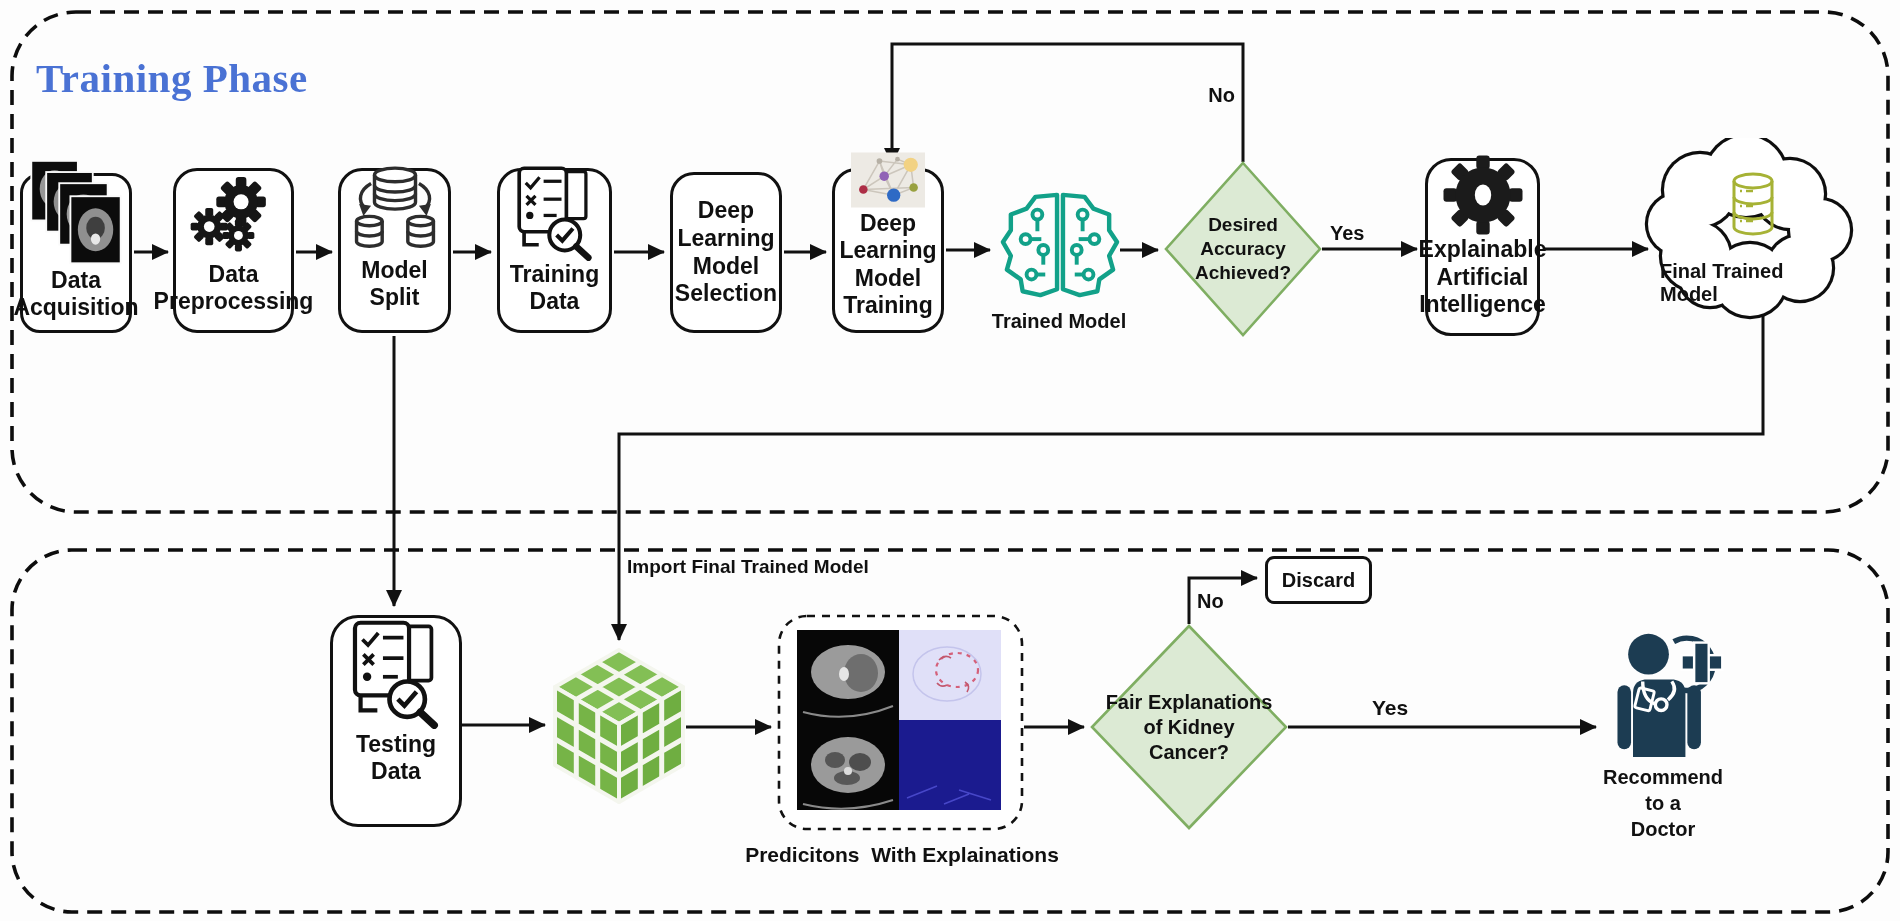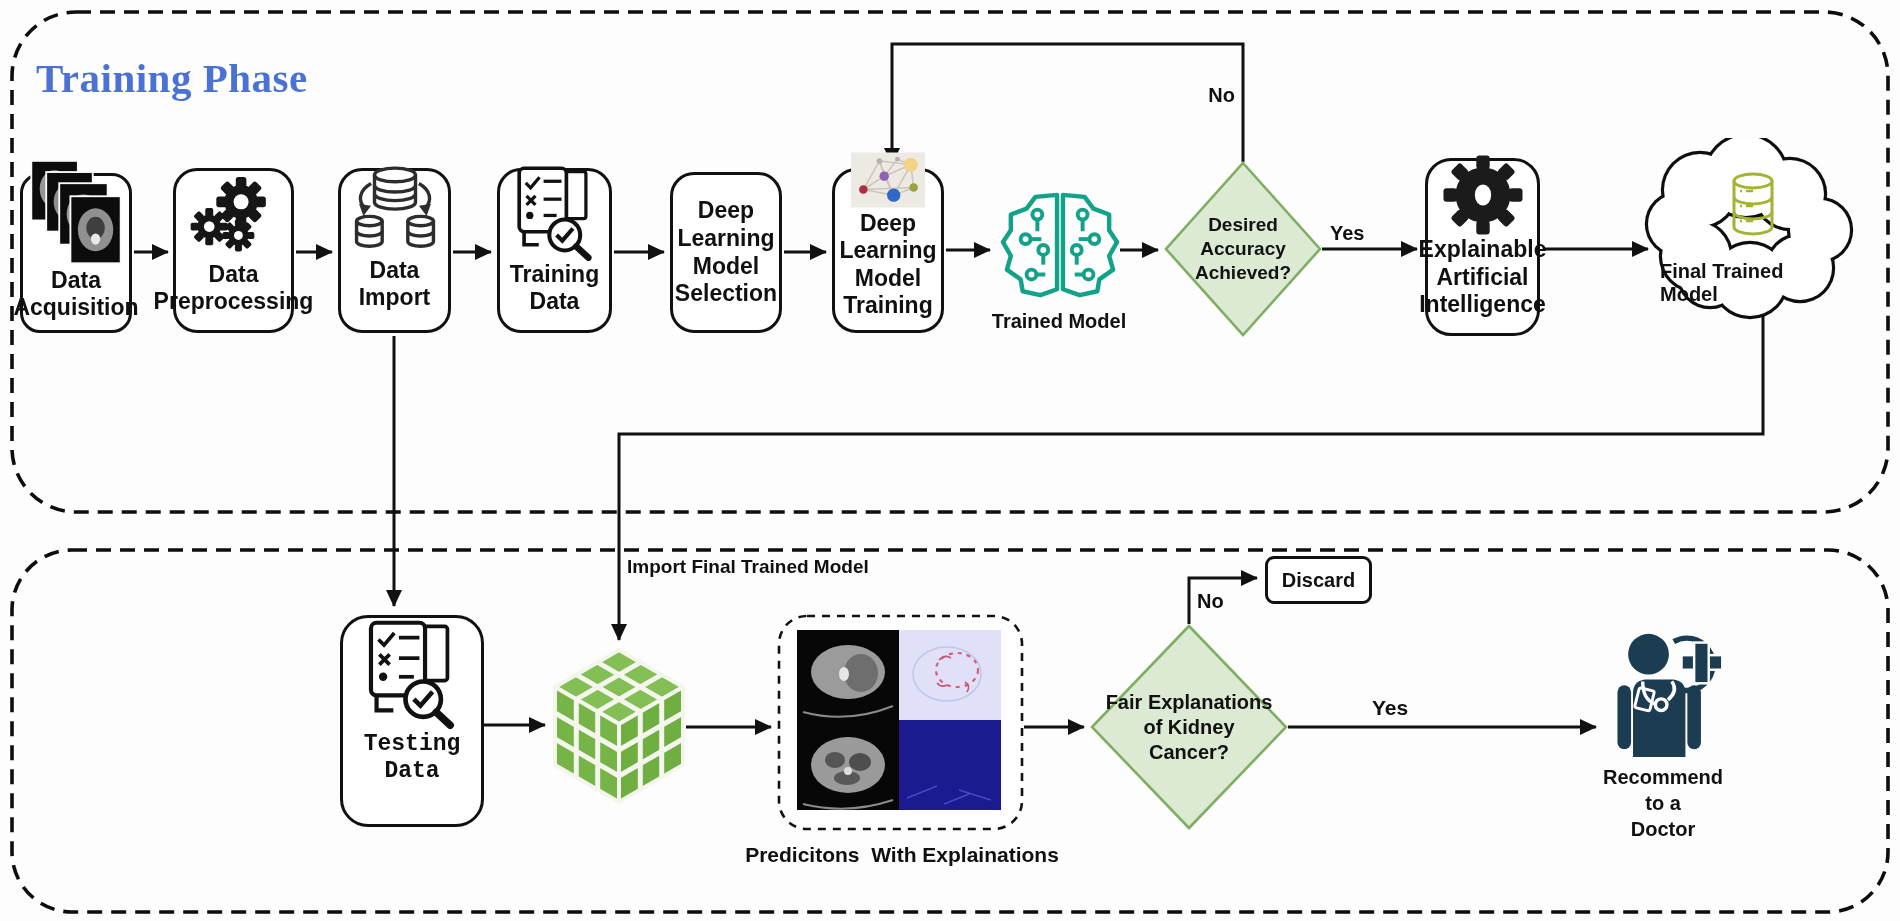--- a/index.html
+++ b/index.html
@@ -170,21 +170,21 @@
         <path d="M84,24 C98,32 100,44 91,53"></path>
         <polygon points="98,48 84,50 93,62" fill="#2d2d2d" stroke="none"></polygon>
         <ellipse cx="26" cy="68" rx="15" ry="5.5" fill="#fff"></ellipse>
         <path d="M11,68 V92 A15 5.5 0 0 0 41,92 V68"></path>
           <path d="M11,80 A15 5.5 0 0 0 41,80"></path>
         <ellipse cx="86" cy="68" rx="15" ry="5.5" fill="#fff"></ellipse>
         <path d="M71,68 V92 A15 5.5 0 0 0 101,92 V68"></path>
           <path d="M71,80 A15 5.5 0 0 0 101,80"></path>
       </svg>
     </div>
-    <div class="node-label">Data Import</div>
+    <div class="node-label">Model Split</div>
   </div>
 
   <div class="node" style="left:497px;top:168px;width:115px;height:165px;padding-bottom:14px;">
     <div class="icon-slot">
       <svg width="90" height="96" viewBox="0 0 104 118">
         <rect x="62" y="8" width="28" height="58" rx="3" fill="#fff" stroke="#111" stroke-width="4"></rect>
         <rect x="8" y="4" width="58" height="78" rx="6" fill="#fff" stroke="#111" stroke-width="4.5"></rect>
         <path d="M14,82 V98 H32" fill="none" stroke="#111" stroke-width="4.5"></path>
         <path d="M16,22 l6,6 l11,-13" fill="none" stroke="#111" stroke-width="4"></path>
           <path d="M38,20 H60" stroke="#111" stroke-width="4"></path>
@@ -324,21 +324,21 @@
         <g stroke-width="2.5">
             <path d="M10,19 h2 M16,19 h7 M10,34 h2 M16,34 h7 M10,49 h2 M16,49 h7"></path>
           </g>
       </svg>
     </div>
   </div>
   <div class="cloud-label">Final Trained Model</div>
 
   <div class="free-label" style="left:627px;top:556px;font-size:19px;">Import Final Trained Model</div>
 
-  <div class="node" style="left:340px;top:615px;width:144px;height:212px;border-radius:28px;padding-bottom:38px;font-family:Liberation Mono, monospace;">
+  <div class="node" style="left:330px;top:615px;width:132px;height:212px;border-radius:28px;padding-bottom:38px;">
     <div class="icon-slot">
       <svg width="100" height="110" viewBox="0 0 104 118">
         <rect x="62" y="8" width="28" height="58" rx="3" fill="#fff" stroke="#111" stroke-width="4"></rect>
         <rect x="8" y="4" width="58" height="78" rx="6" fill="#fff" stroke="#111" stroke-width="4.5"></rect>
         <path d="M14,82 V98 H32" fill="none" stroke="#111" stroke-width="4.5"></path>
         <path d="M16,22 l6,6 l11,-13" fill="none" stroke="#111" stroke-width="4"></path>
           <path d="M38,20 H60" stroke="#111" stroke-width="4"></path>
         <path d="M17,38 L28,49 M28,38 L17,49" stroke="#111" stroke-width="4"></path>
           <path d="M38,42 H60" stroke="#111" stroke-width="4"></path>
         <circle cx="21" cy="62" r="4.5" fill="#111"></circle>

